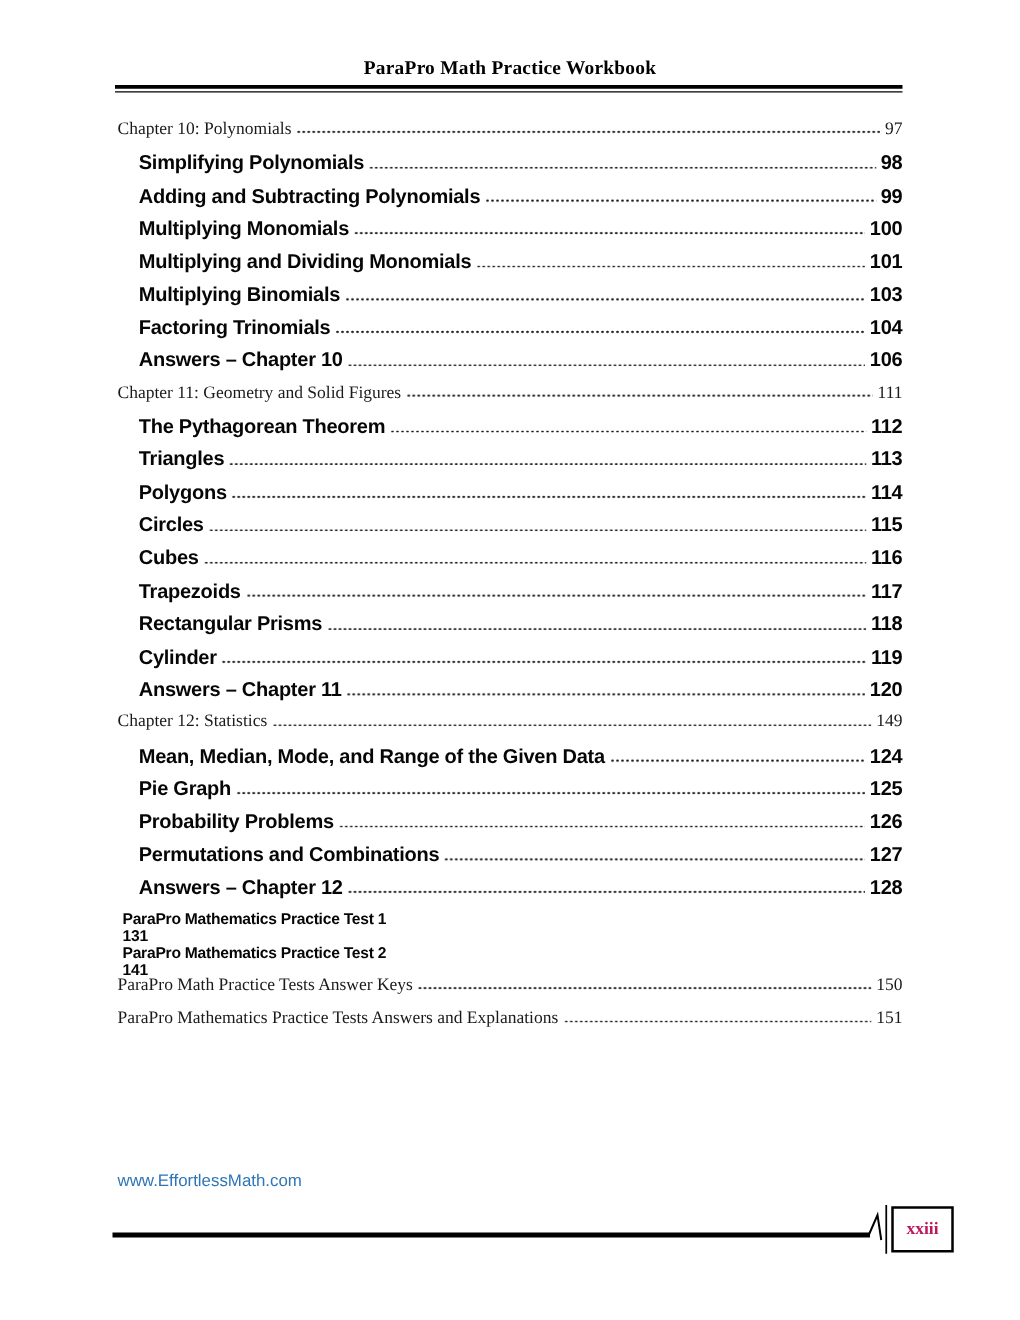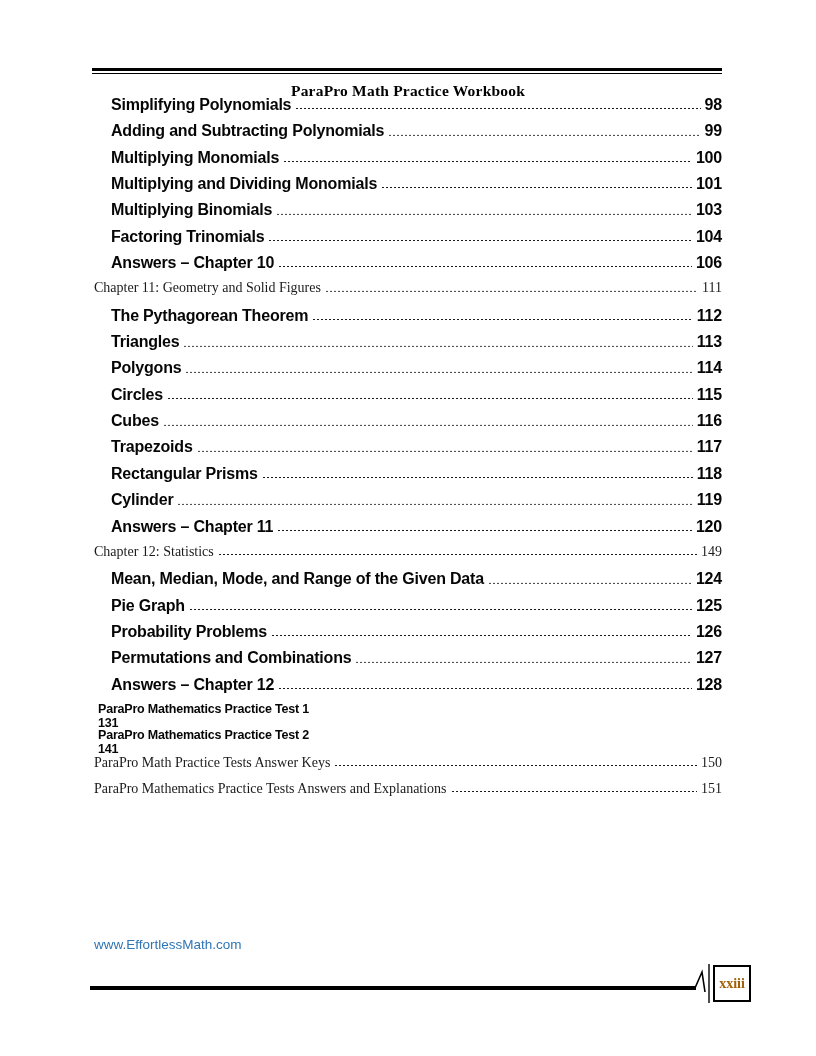--- a/index.html
+++ b/index.html
@@ -18,21 +18,20 @@
     position: absolute;
     top: 46px;
     left: 0;
     width: 100%;
     text-align: center;
     font-family: "Liberation Serif", serif;
     font-weight: bold;
     font-size: 15.5px;
     letter-spacing: 0.2px;
     color: #000000;
-    margin-top: 36px;
   }
   .header-rule {
     position: absolute;
     top: 68px;
     left: 92px;
     width: 630px;
     height: 2px;
     border-top: 3px solid #000000;
     border-bottom: 1px solid #000000;
   }
@@ -98,31 +97,31 @@
   }
   .footer-flourish {
     position: absolute;
     left: 694px;
     top: 960px;
   }
   .page-number-box {
     position: absolute;
     left: 713px;
     top: 965px;
-    width: 38px;
+    width: 50px;
     height: 37px;
     border: 2px solid #000000;
     box-sizing: border-box;
     display: flex;
     align-items: center;
     justify-content: center;
     font-family: "Liberation Serif", serif;
     font-weight: bold;
     font-size: 14px;
-    color: #a16207;
+    color: #be185d;
     background: #ffffff;
   }
   .footer-link {
     position: absolute;
     left: 94px;
     top: 937px;
     font-family: "Liberation Sans", sans-serif;
     font-size: 13.5px;
     color: #2E75B6;
     text-decoration: none;
@@ -132,20 +131,25 @@
 </head>
 <body>
 
 <div class="page">
 
   <div class="doc-title">ParaPro Math Practice Workbook</div>
 
   <div class="header-rule"></div>
 
   <div class="toc" id="toc">
+  <div class="toc-row style-chapter">
+    <span class="label">Chapter 10: Polynomials</span>
+    <span class="leader"></span>
+    <span class="pagenum">97</span>
+  </div>
 
   <div class="toc-row style-section">
     <span class="label">Simplifying Polynomials</span>
     <span class="leader"></span>
     <span class="pagenum">98</span>
   </div>
 
   <div class="toc-row style-section">
     <span class="label">Adding and Subtracting Polynomials</span>
     <span class="leader"></span>

